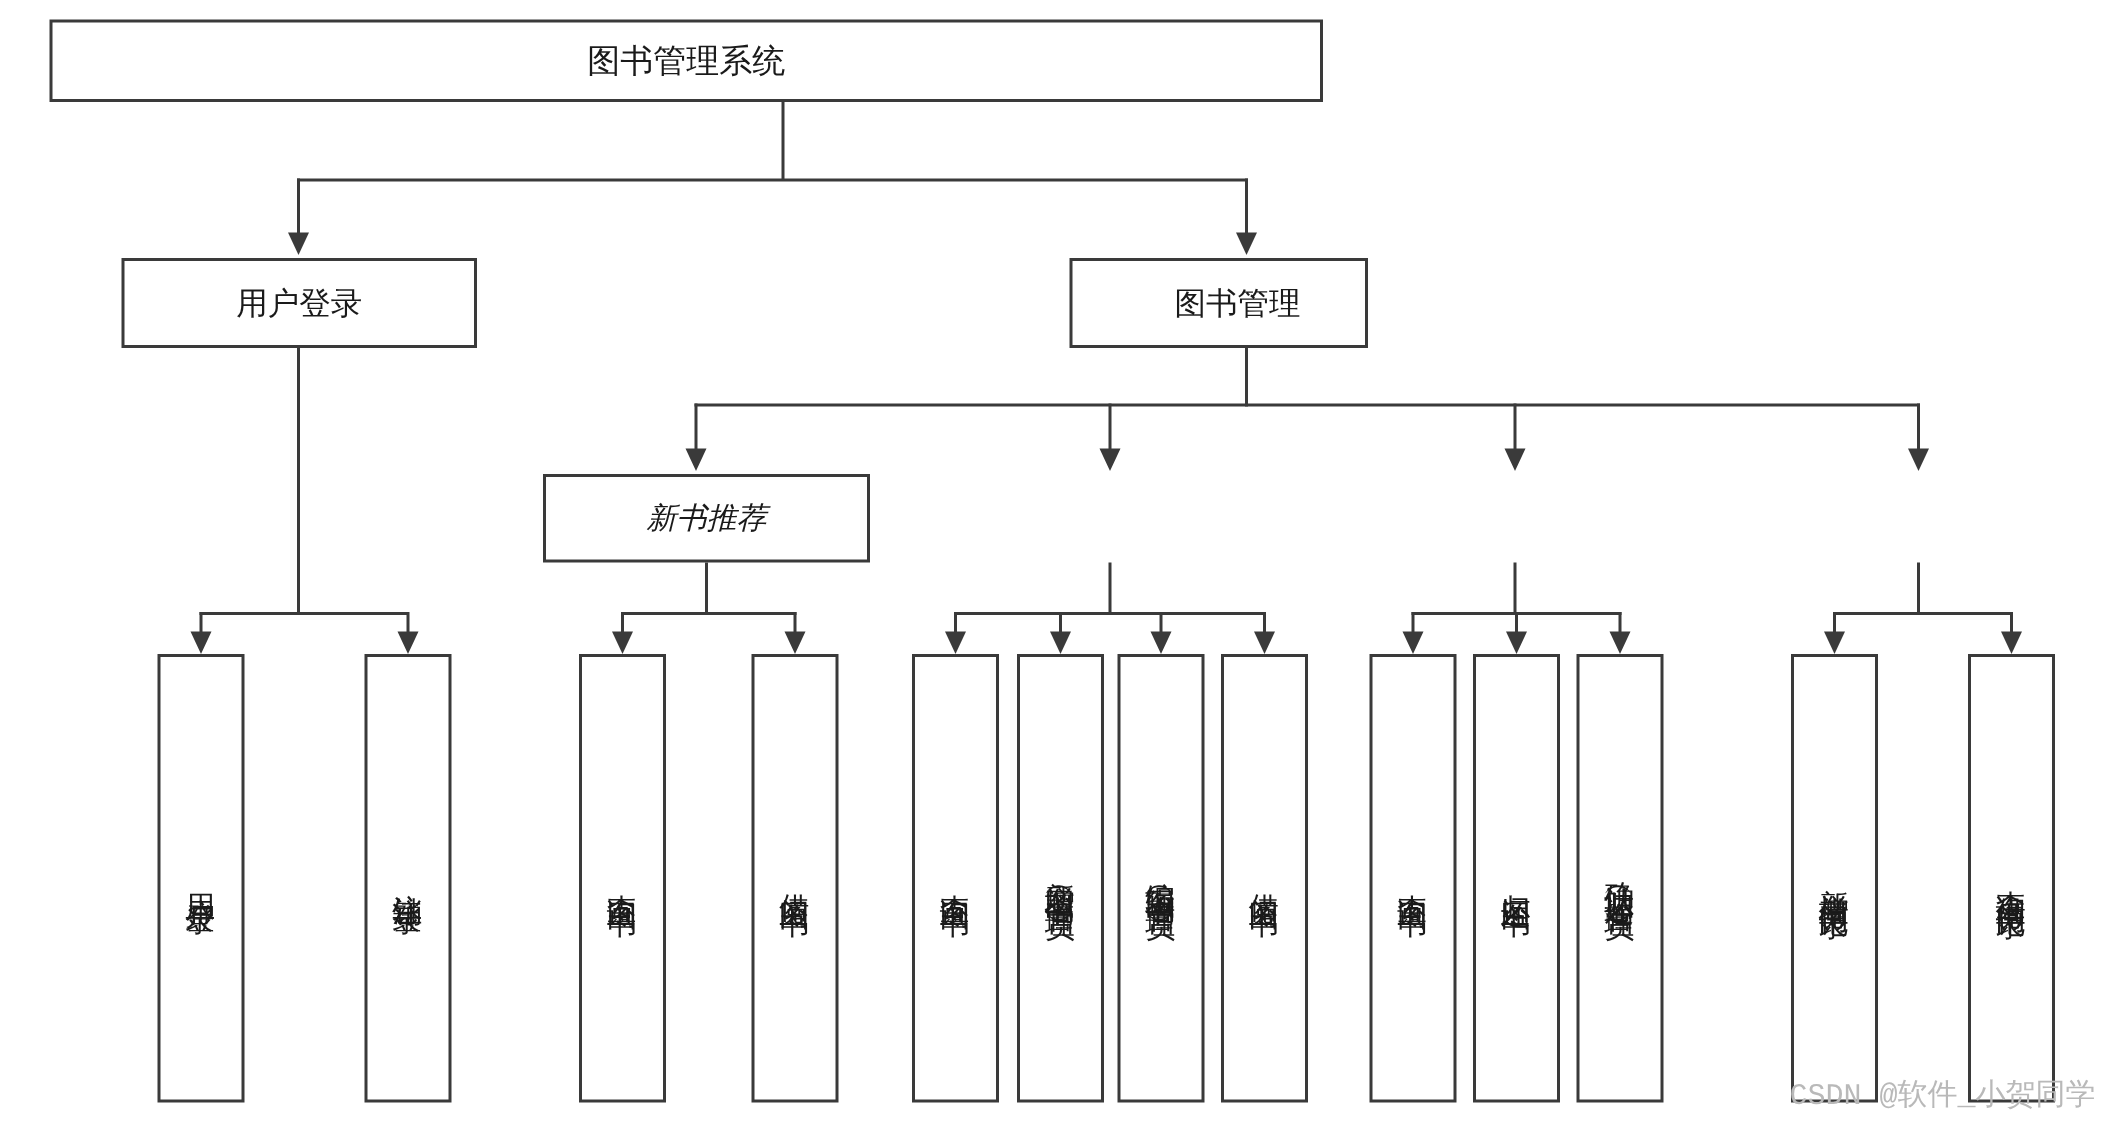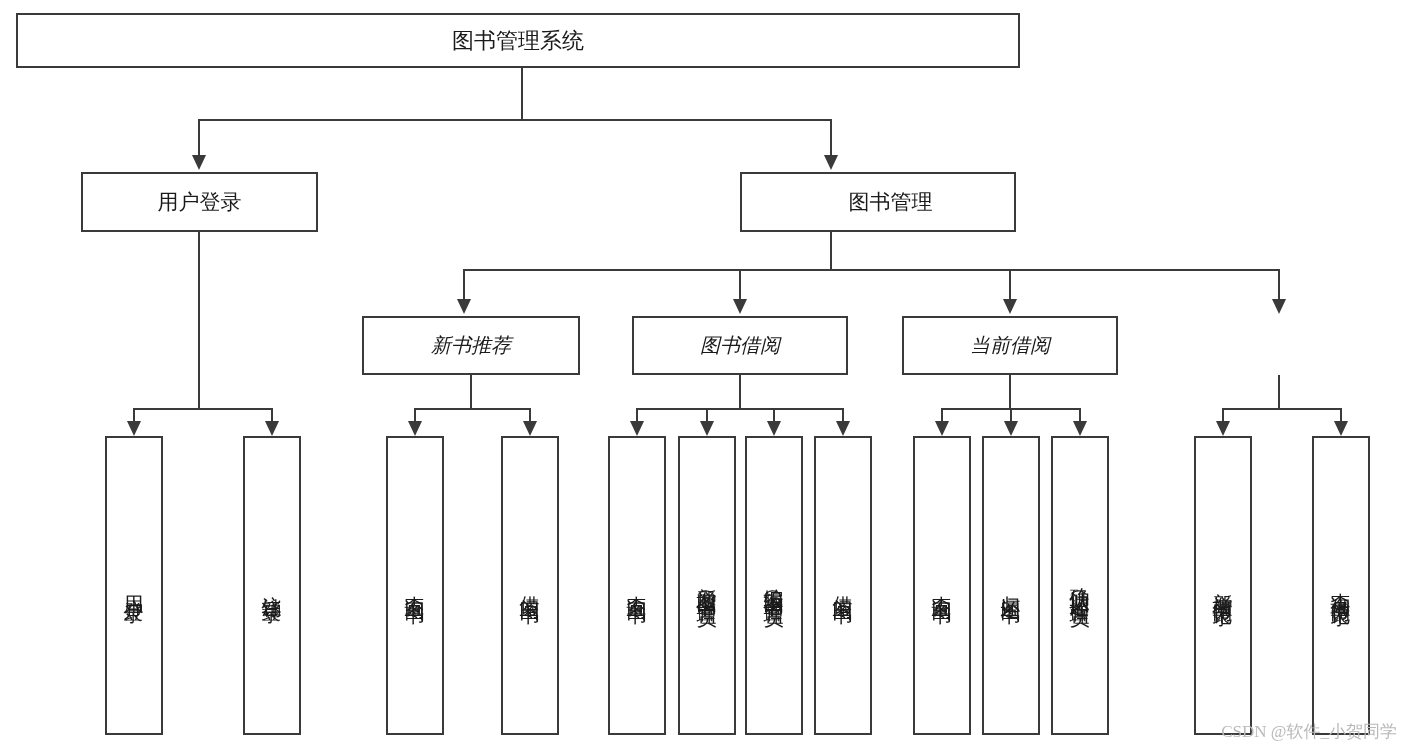--- a/index.html
+++ b/index.html
@@ -66,49 +66,49 @@
     height: 0;
     border-left: 7px solid transparent;
     border-right: 7px solid transparent;
     border-top: 15px solid #3a3a3a;
   }
   
   #watermark {
     position: absolute;
     right: 8px;
     bottom: 4px;
-    font-size: 17px;
+    font-size: 20px;
     color: #b9b9b9;
     white-space: nowrap;
-    font-family: Liberation Serif, serif;
+    font-family: Liberation Mono, monospace;
   }
 </style>
 </head>
 <body>
 
 <div id="diagram-root">
 
-  <div class="node node-root" style="left:16px; top:13px; width:1004px; height:55px;">
+  <div class="node node-root" style="left:33px; top:13px; width:849px; height:55px;">
     <span>图书管理系统</span>
   </div>
 
   <div class="conn-v" style="left:521px; top:68px; width:2px; height:52px;"></div>
 
   <div class="conn-h" style="left:198px; top:119px; width:634px; height:2px;"></div>
 
   <div class="conn-v" style="left:198px; top:119px; width:2px; height:38px;"></div>
   <div class="arrow-down" style="left:192px; top:155px;"></div>
   <div class="conn-v" style="left:830px; top:119px; width:2px; height:38px;"></div>
   <div class="arrow-down" style="left:824px; top:155px;"></div>
 
   <div class="node node-l2" style="left:81px; top:172px; width:237px; height:60px;">
     <span>用户登录</span>
   </div>
 
-  <div class="node node-l2" style="left:740px; top:172px; width:276px; height:60px;padding-left:25px;">
+  <div class="node node-l2" style="left:713px; top:172px; width:199px; height:60px;padding-left:25px;">
     <span>图书管理</span>
   </div>
 
   <div class="conn-v" style="left:198px; top:232px; width:2px; height:177px;"></div>
   <div class="conn-h" style="left:133px; top:408px; width:139px; height:2px;"></div>
   <div class="conn-v" style="left:133px; top:408px; width:2px; height:16px;"></div>
   <div class="arrow-down" style="left:127px; top:421px;"></div>
   <div class="conn-v" style="left:271px; top:408px; width:2px; height:16px;"></div>
   <div class="arrow-down" style="left:265px; top:421px;"></div>
 
@@ -119,26 +119,20 @@
   <div class="conn-v" style="left:739px; top:269px; width:2px; height:32px;"></div>
   <div class="arrow-down" style="left:733px; top:299px;"></div>
   <div class="conn-v" style="left:1009px; top:269px; width:2px; height:32px;"></div>
   <div class="arrow-down" style="left:1003px; top:299px;"></div>
   <div class="conn-v" style="left:1278px; top:269px; width:2px; height:32px;"></div>
   <div class="arrow-down" style="left:1272px; top:299px;"></div>
 
   <div class="node node-l3" style="left:362px; top:316px; width:218px; height:59px;">
     <span>新书推荐</span>
   </div>
-  <div class="node node-l3" style="left:632px; top:316px; width:216px; height:59px;">
-    <span>图书借阅</span>
-  </div>
-  <div class="node node-l3" style="left:902px; top:316px; width:216px; height:59px;">
-    <span>当前借阅</span>
-  </div>
 
   <div class="conn-v" style="left:470px; top:375px; width:2px; height:34px;"></div>
   <div class="conn-h" style="left:414px; top:408px; width:117px; height:2px;"></div>
   <div class="conn-v" style="left:414px; top:408px; width:2px; height:16px;"></div>
   <div class="arrow-down" style="left:408px; top:421px;"></div>
   <div class="conn-v" style="left:529px; top:408px; width:2px; height:16px;"></div>
   <div class="arrow-down" style="left:523px; top:421px;"></div>
 
   <div class="conn-v" style="left:739px; top:375px; width:2px; height:34px;"></div>
   <div class="conn-h" style="left:636px; top:408px; width:207px; height:2px;"></div>

